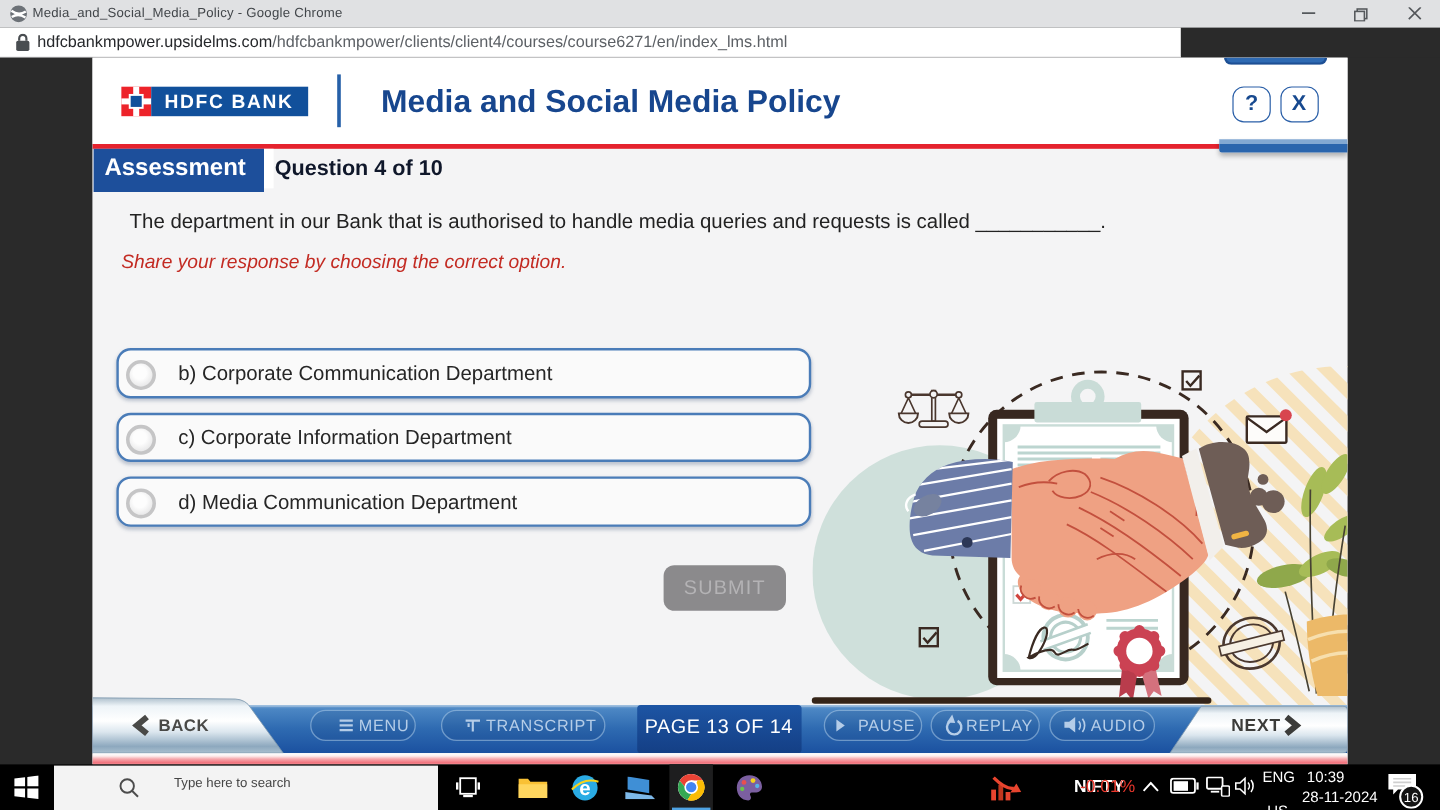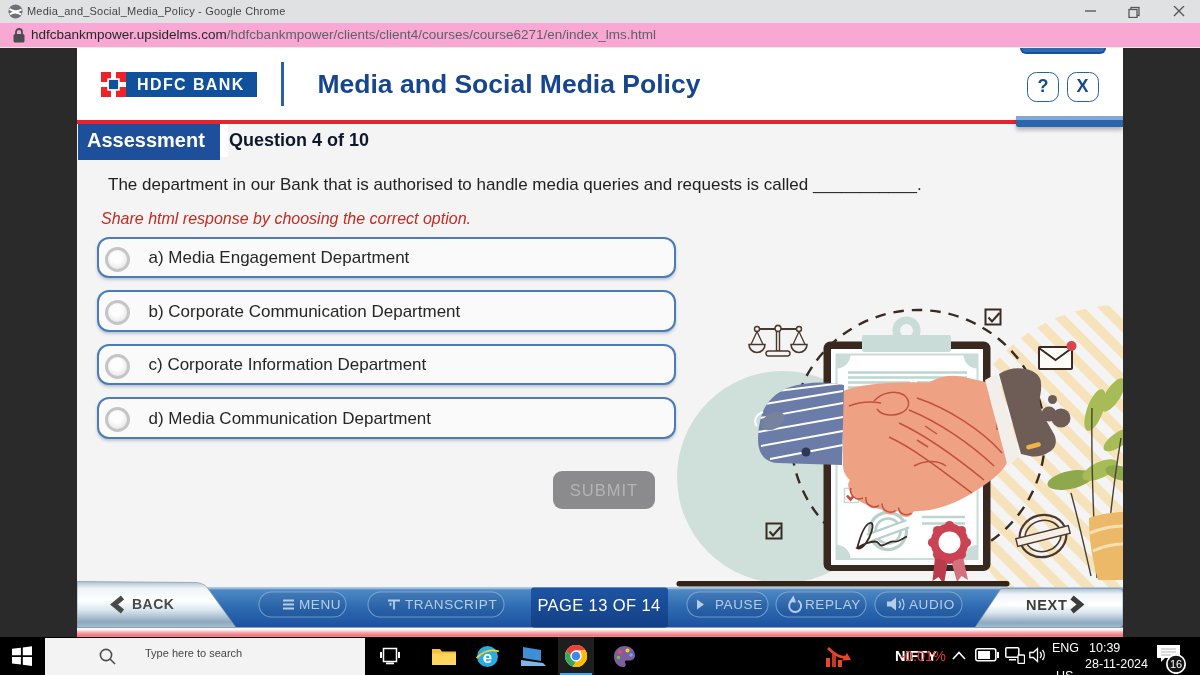--- a/index.html
+++ b/index.html
@@ -4,21 +4,21 @@
 <style>
 * { margin:0; padding:0; box-sizing:border-box; }
 html,body { width:1200px; height:675px; overflow:hidden; }
 body { font-family:"Liberation Sans", sans-serif; position:relative; background:#2a2a2a; }
 #screen { position:absolute; left:0; top:0; width:1200px; height:675px; }
 .abs { position:absolute; }
 
 
 #titlebar { left:0; top:0; width:1200px; height:23px; background:#e0e1e3; }
 #titletext { left:27px; top:4.5px; font-size:11px; color:#42464a; letter-spacing:0.2px; }
-#urlbar { left:0; top:23px; width:1200px; height:25px; background:#f9a8d4; border-bottom:1px solid #e6e7e8; }
+#urlbar { left:0; top:23px; width:984px; height:25px; background:#ffffff; border-bottom:1px solid #e6e7e8; }
 #urltext { left:31px; top:4px; font-size:13.5px; color:#5d6166; }
 #urltext b { color:#26282b; font-weight:normal; }
 
 
 #pagewrap { left:0; top:48px; width:1200px; height:589px; background:#2a2a2a;padding-left:13px; }
 #content { position:absolute; left:77px; top:0; width:1046px; height:589px; background:#f4f4f5; overflow:hidden; }
 
 
 #header { position:absolute; left:0; top:0; width:1046px; height:72px; background:#ffffff; }
 #redline { position:absolute; left:0; top:71.5px; width:939px; height:4px; background:#e5232e; }
@@ -98,25 +98,21 @@
       <div id="ptitle">Media and Social Media Policy</div>
       <div id="topbtn"></div>
       <div class="hbtn" style="left:950px;">?</div>
       <div class="hbtn" style="left:989.5px;">X</div>
       <div id="redline"></div>
       <div id="bluetab"></div>
       <div id="assess">Assessment</div>
       <div id="whitegap"></div>
       <div id="qnum">Question 4 of 10</div>
       <div id="qtext">The department in our Bank that is authorised to handle media queries and requests is called ___________.</div>
-      <div id="instr">Share html response by choosing the correct option.</div>
-      <div class="opt" id="opt1">
-          <div class="radio"></div>
-          <div class="otext">a) Media Engagement Department</div>
-        </div>
+      <div id="instr">Share your response by choosing the correct option.</div>
       <div class="opt" id="opt2">
           <div class="radio"></div>
           <div class="otext">b) Corporate Communication Department</div>
         </div>
       <div class="opt" id="opt3">
           <div class="radio"></div>
           <div class="otext">c) Corporate Information Department</div>
         </div>
       <div class="opt" id="opt4">
           <div class="radio"></div>

